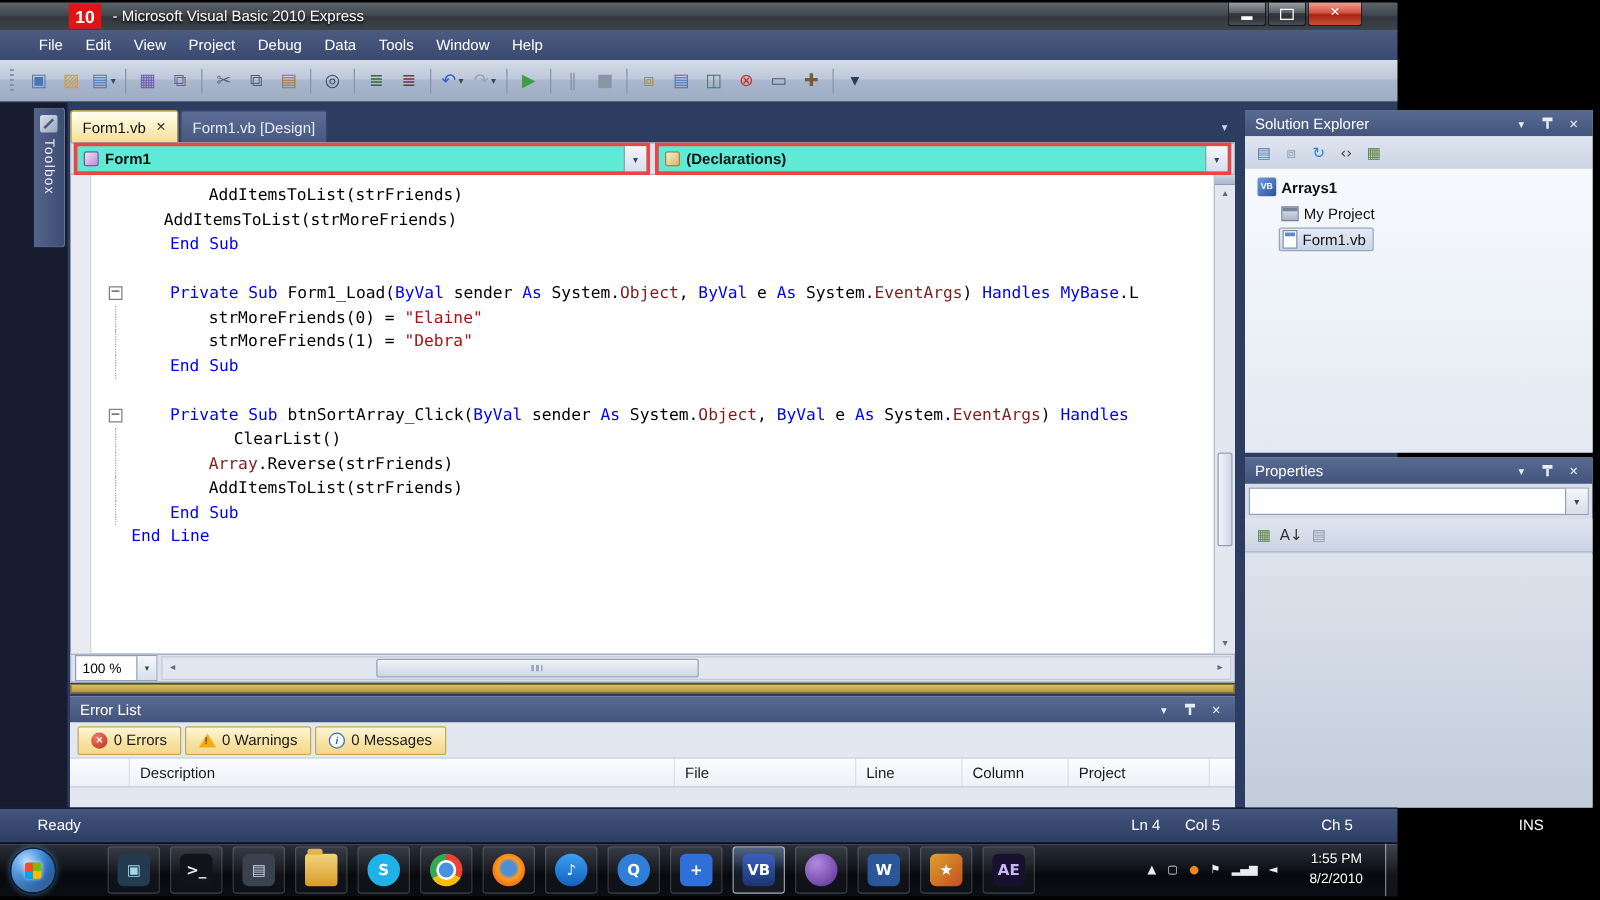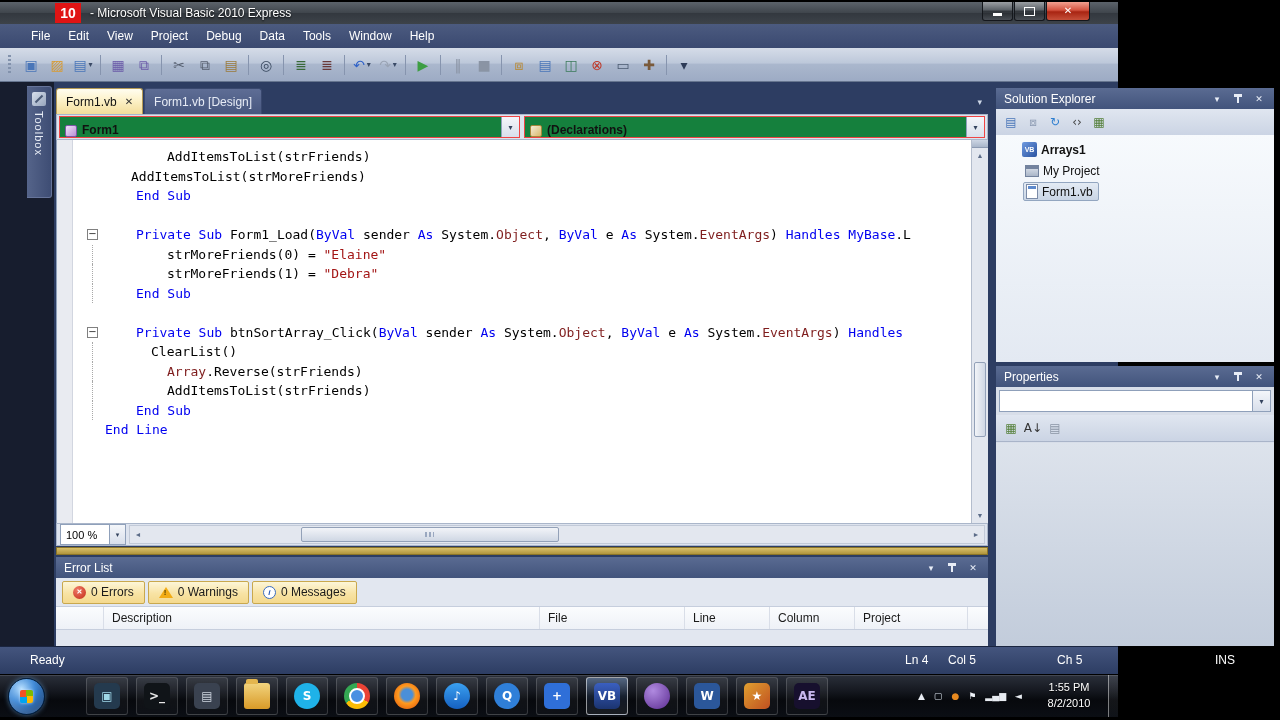--- a/index.html
+++ b/index.html
@@ -47,21 +47,21 @@
   
   .editor-panel{position:absolute;left:56px;top:88px;width:932px;height:458px}
   .tab-strip{position:absolute;left:0;top:0;width:100%;height:26px;white-space:nowrap}
   .tab{display:inline-flex;align-items:center;height:25px;padding:0 9px;font-size:12px;border-radius:3px 3px 0 0;margin-right:1px}
   .tab.active{background:linear-gradient(#fffdf0,#fdf3cd 40%,#f3dd9a);border:1px solid #b59a55;border-bottom:none;color:#111}
   .tab:not(.active){background:linear-gradient(#5e6d95,#47577f);border:1px solid #39486e;border-bottom:none;color:#e6ebf5}
   .tab-close{margin-left:8px;font-size:10px;color:#333}
   .tab-overflow{position:absolute;right:6px;top:9px;color:#cdd6e6;font-size:9px}
   .nav-row{position:absolute;left:0;top:26px;width:100%;height:26px;background:#dde3ee;border:1px solid #aab6ca;
     box-sizing:border-box;display:flex;align-items:center;padding:0 2px;gap:4px}
-  .combo{flex:1;height:20px;background:#15803d;border:1px solid #ef4444;display:flex;align-items:flex-end;font-size:12px;color:#111}
+  .combo{flex:1;height:20px;background:#5eead4;border:3px solid #ef4444;display:flex;align-items:center;font-size:12px;color:#111}
   .combo-ico{width:12px;height:12px;margin:0 5px;flex:none}
   .ico-class{background:linear-gradient(135deg,#efe2f8,#b98fd6);border:1px solid #7d55a8;border-radius:2px;box-sizing:border-box}
   .ico-member{background:linear-gradient(135deg,#f6ecd8,#d8b96a);border:1px solid #a8863a;border-radius:2px;box-sizing:border-box}
   .combo-label{flex:1;font-weight:bold}
   .combo-arrow{width:17px;height:100%;border-left:1px solid #8fa0ba;background:linear-gradient(#f4f6fa,#d8dfeb);
     display:grid;place-items:center;font-size:8px;color:#34435e;flex:none}
 
   .code-region{position:absolute;left:0;top:52px;width:100%;height:383px;background:#fff;overflow:hidden;box-sizing:border-box;border-left:1px solid #8fa0ba}
   .indicator-margin{position:absolute;left:0;top:0;width:15px;height:100%;background:#e9ebf1;border-right:1px solid #d2d6e0}
   .code-lines{position:absolute;left:15px;top:0;right:17px;bottom:0;padding-top:7px;overflow:hidden;
@@ -328,21 +328,21 @@
           <div class="code-line" style="padding-left: 95px;"><span class="seg-p">AddItemsToList(strFriends)</span></div>
           <div class="code-line" style="padding-left: 59px;"><span class="seg-p">AddItemsToList(strMoreFriends)</span></div>
           <div class="code-line" style="padding-left: 64px;"><span class="seg-k">End Sub</span></div>
           <div class="code-line" style="padding-left: 33px;"></div>
           <div class="code-line" style="padding-left: 64px;"><span class="fold-box">−</span><span class="seg-k">Private Sub</span><span class="seg-p"> Form1_Load(</span><span class="seg-k">ByVal</span><span class="seg-p"> sender </span><span class="seg-k">As</span><span class="seg-p"> System.</span><span class="seg-t">Object</span><span class="seg-p">, </span><span class="seg-k">ByVal</span><span class="seg-p"> e </span><span class="seg-k">As</span><span class="seg-p"> System.</span><span class="seg-t">EventArgs</span><span class="seg-p">) </span><span class="seg-k">Handles</span><span class="seg-p"> </span><span class="seg-k">MyBase</span><span class="seg-p">.L</span></div>
           <div class="code-line" style="padding-left: 95px;"><span class="indent-guide"></span><span class="seg-p">strMoreFriends(0) = </span><span class="seg-s">"Elaine"</span></div>
           <div class="code-line" style="padding-left: 95px;"><span class="indent-guide"></span><span class="seg-p">strMoreFriends(1) = </span><span class="seg-s">"Debra"</span></div>
           <div class="code-line" style="padding-left: 64px;"><span class="indent-guide"></span><span class="seg-k">End Sub</span></div>
           <div class="code-line" style="padding-left: 33px;"></div>
           <div class="code-line" style="padding-left: 64px;"><span class="fold-box">−</span><span class="seg-k">Private Sub</span><span class="seg-p"> btnSortArray_Click(</span><span class="seg-k">ByVal</span><span class="seg-p"> sender </span><span class="seg-k">As</span><span class="seg-p"> System.</span><span class="seg-t">Object</span><span class="seg-p">, </span><span class="seg-k">ByVal</span><span class="seg-p"> e </span><span class="seg-k">As</span><span class="seg-p"> System.</span><span class="seg-t">EventArgs</span><span class="seg-p">) </span><span class="seg-k">Handles</span></div>
-          <div class="code-line" style="padding-left: 79px;"><span class="indent-guide"></span><span class="seg-p">ClearList()</span></div>
+          <div class="code-line" style="padding-left: 115px;"><span class="indent-guide"></span><span class="seg-p">ClearList()</span></div>
           <div class="code-line" style="padding-left: 95px;"><span class="indent-guide"></span><span class="seg-t">Array</span><span class="seg-p">.Reverse(strFriends)</span></div>
           <div class="code-line" style="padding-left: 95px;"><span class="indent-guide"></span><span class="seg-p">AddItemsToList(strFriends)</span></div>
           <div class="code-line" style="padding-left: 64px;"><span class="indent-guide"></span><span class="seg-k">End Sub</span></div>
           <div class="code-line" style="padding-left: 33px;"><span class="seg-k">End Line</span></div>
         </div>
       <div class="vscroll">
         <div class="vsplit"></div>
         <div class="sarrow">▲</div>
         <div class="vthumb"></div>
         <div class="sarrow down">▼</div>
@@ -418,21 +418,21 @@
             <span class="mini-glyph" style="color: rgb(47, 127, 208);">↻</span>
           </div>
           <div class="mini-btn">
             <span class="mini-glyph" style="color: rgb(68, 68, 68);">‹›</span>
           </div>
           <div class="mini-btn">
             <span class="mini-glyph" style="color: rgb(85, 128, 58);">▦</span>
           </div>
         </div>
       <div class="tree">
-          <div class="tree-item" style="padding-left: 24px;">
+          <div class="tree-item" style="padding-left: 8px;">
             <span class="tree-inner">
               <span class="nico vbproj"></span>
               <span class="tree-label bold">Arrays1</span>
             </span>
           </div>
           <div class="tree-item" style="padding-left: 27px;">
             <span class="tree-inner">
               <span class="nico myproj"></span>
               <span class="tree-label">My Project</span>
             </span>

